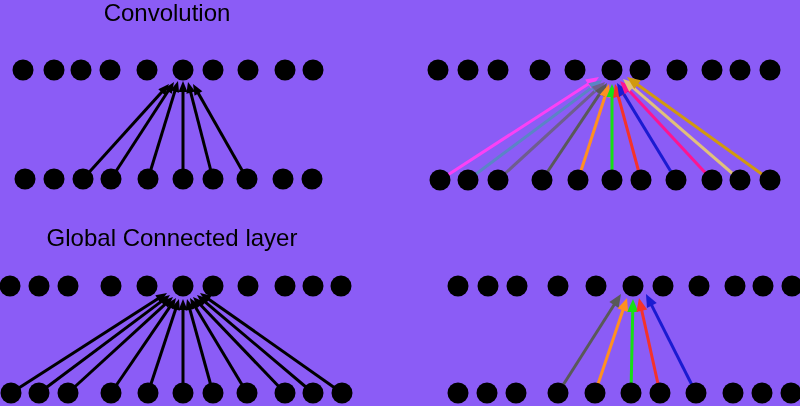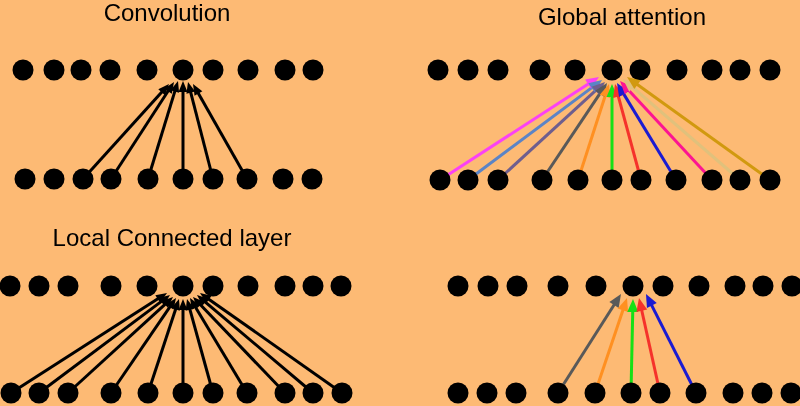--- a/index.html
+++ b/index.html
@@ -8,21 +8,21 @@
     background: #ffffff;
     width: 800px;
     height: 406px;
     overflow: hidden;
     font-family: "Liberation Sans", sans-serif;
   }
   .figure-wrap {
     position: relative;
     width: 800px;
     height: 406px;
-    background: #fdba74;
+    background: #8b5cf6;
   }
   svg.figure-canvas {
     position: absolute;
     left: 0;
     top: 0;
     display: block;
   }
   .panel-title {
     position: absolute;
     transform: translateX(-50%);
@@ -198,17 +198,16 @@
         <polygon points="621,294 618.6607567840155,307.92041454757975 609.3804804189623,302.014784133455" fill="#595959"></polygon>
         <polygon points="627,298 628.0624003000058,312.0755570263683 617.6379090933759,308.56414946202983" fill="#ff9021"></polygon>
         <polygon points="633,299 638.2222223559364,312.11405328894 627.2247113253087,311.8800636925437" fill="#16e016"></polygon>
         <polygon points="639,298 647.17630218305,309.50643657312946 636.4355909557876,311.88069905494535" fill="#f5322b"></polygon>
         <polygon points="646,294 656.7700059898791,303.1245257946903 646.9512227977666,308.0835072048481" fill="#1b1bd1"></polygon>
       </g>
     </svg>
 
   <div class="panel-title t-conv">Convolution</div>
 
-  <div class="panel-title t-global">Global attention</div>
-
-  <div class="panel-title t-fc">Local Connected layer</div>
+
+  <div class="panel-title t-fc">Global Connected layer</div>
 
 </div>
 
 </body></html>

